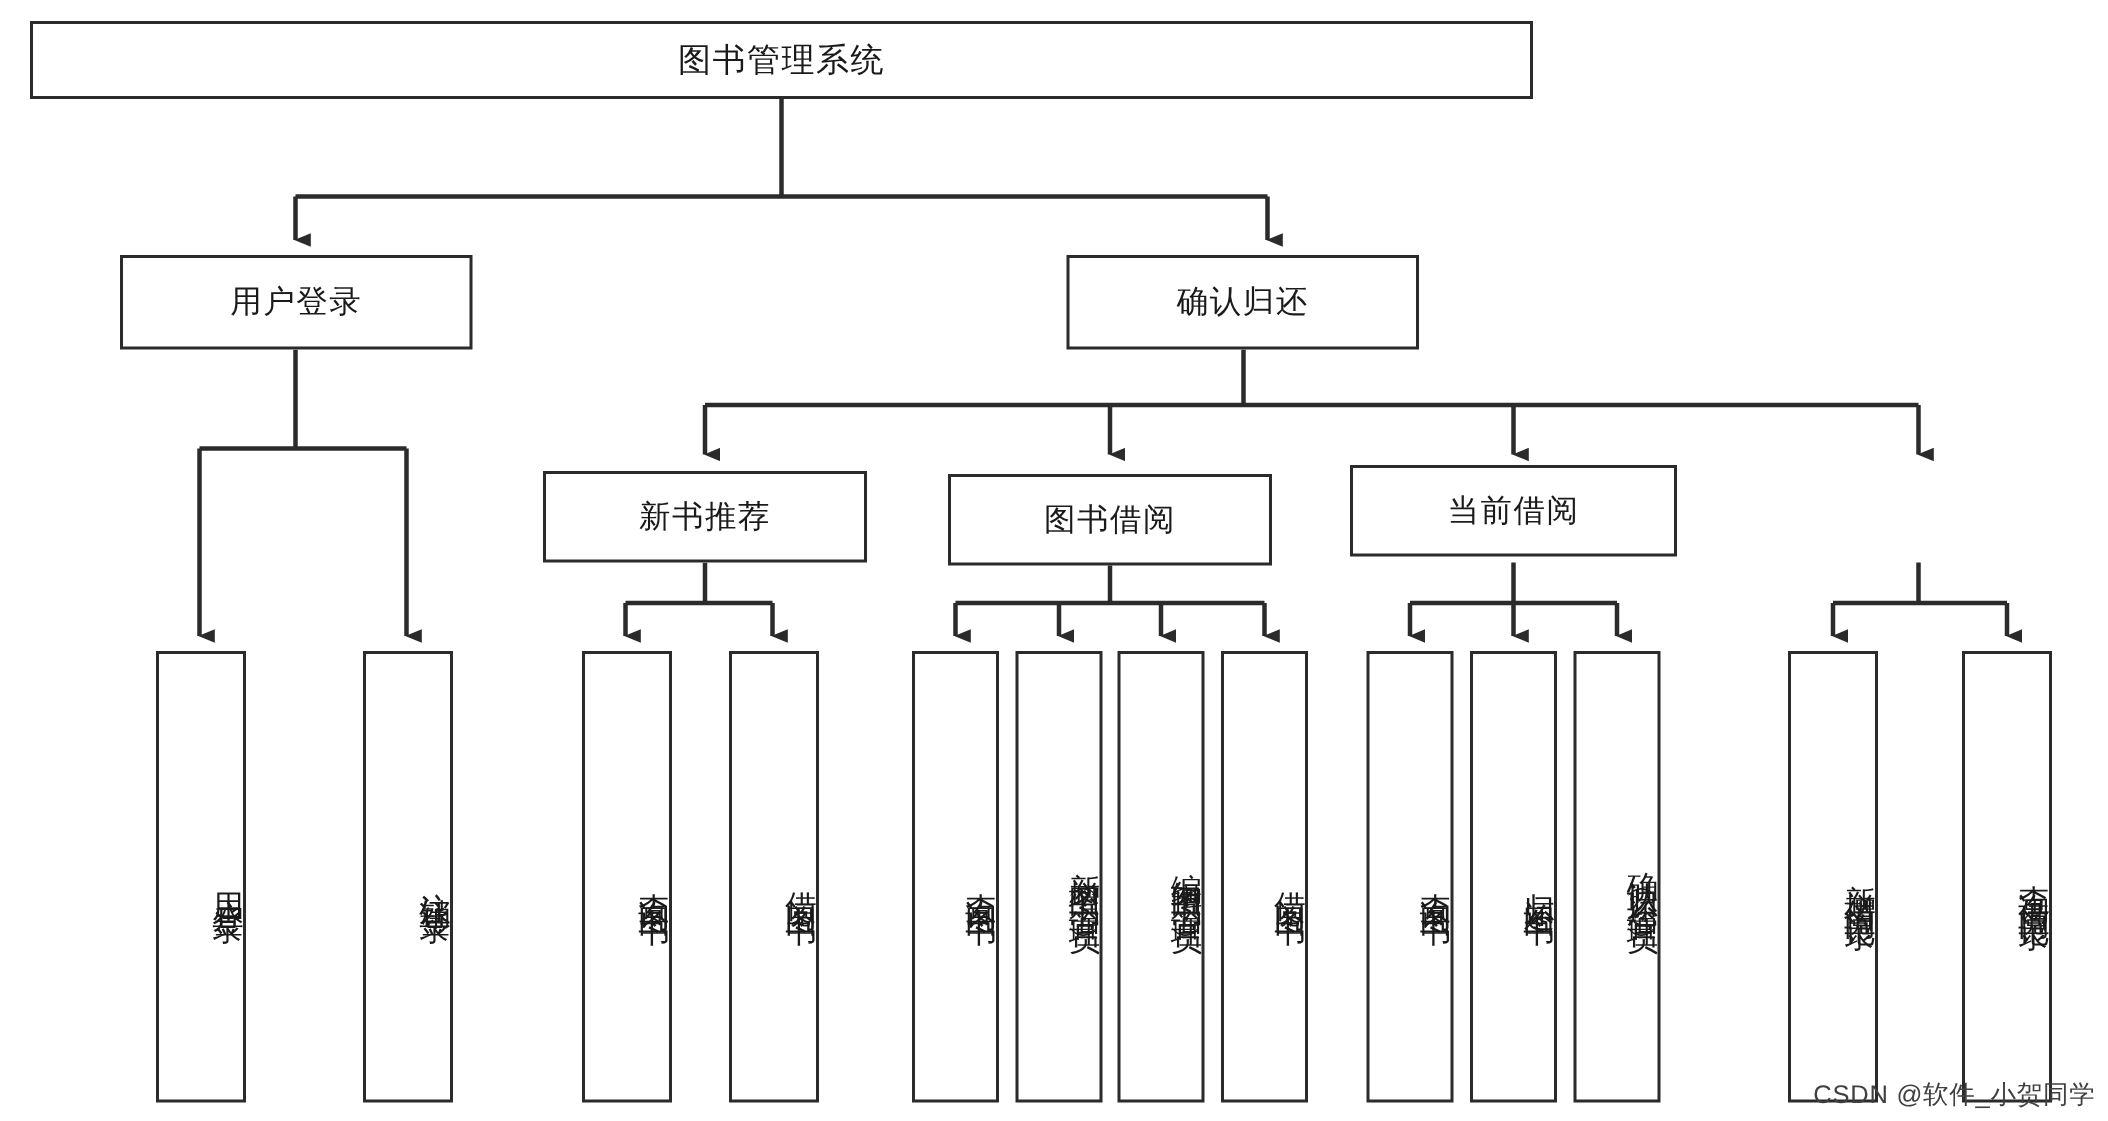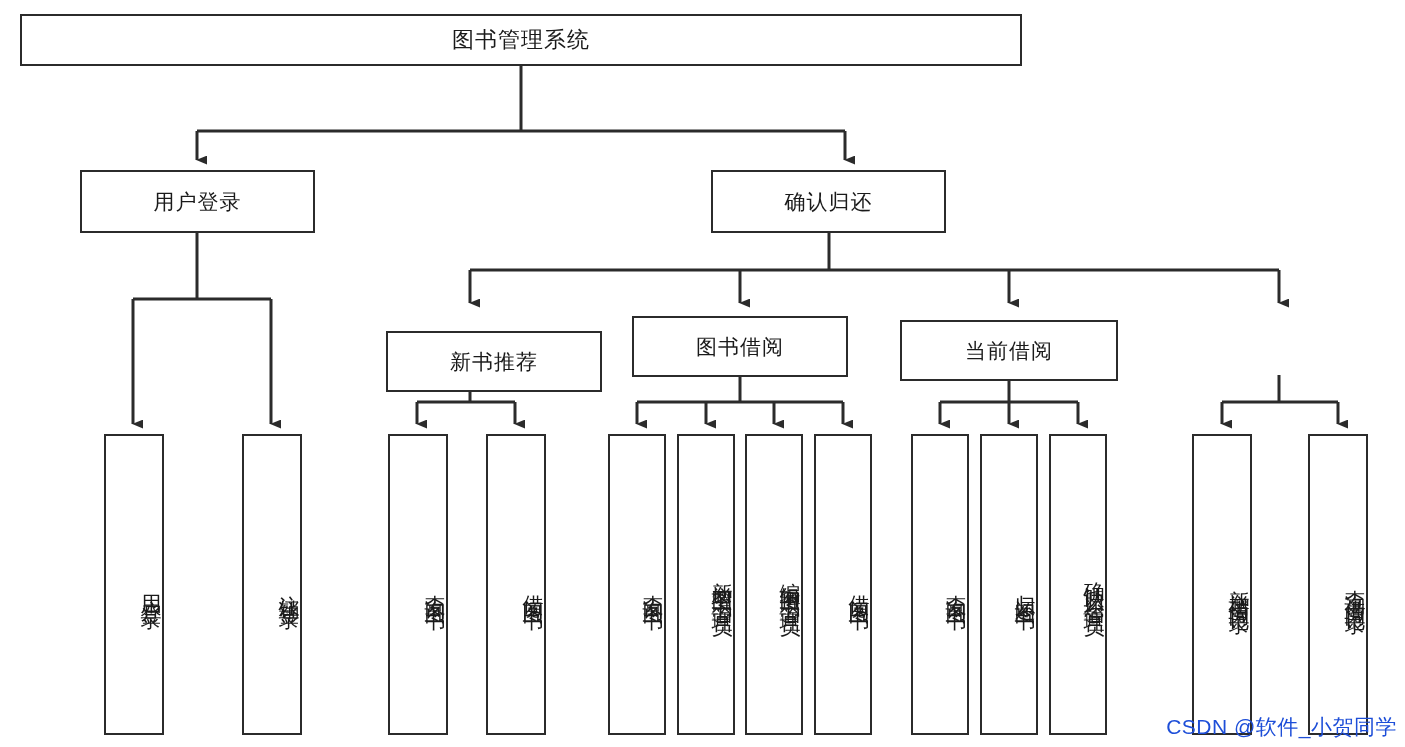--- a/index.html
+++ b/index.html
@@ -54,22 +54,22 @@
     left: 0;
     top: 0;
     width: 1405px;
     height: 747px;
     pointer-events: none;
   }
   .watermark {
     position: absolute;
     right: 8px;
     bottom: 6px;
-    font-size: 21px;
-    color: #1d4ed8;
+    font-size: 17px;
+    color: #404040;
     letter-spacing: 0.5px;
     white-space: nowrap;
   }
 </style>
 </head>
 <body>
 
 <div id="canvas">
 
   <svg class="links" viewBox="0 0 1405 747">
@@ -126,27 +126,27 @@
     <span>图书管理系统</span>
   </div>
 
   <div class="node h" style="left:80px; top:170px; width:235px; height:63px;">
     <span>用户登录</span>
   </div>
   <div class="node h" style="left:711px; top:170px; width:235px; height:63px;">
     <span>确认归还</span>
   </div>
 
-  <div class="node h" style="left:362px; top:331px; width:216px; height:61px;margin-left:24px;">
+  <div class="node h" style="left:362px; top:314px; width:216px; height:61px;">
     <span>新书推荐</span>
   </div>
   <div class="node h" style="left:632px; top:316px; width:216px; height:61px;">
     <span>图书借阅</span>
   </div>
-  <div class="node h" style="left:900px; top:320px; width:218px; height:61px;justify-content:center;">
+  <div class="node h" style="left:900px; top:310px; width:218px; height:61px;justify-content:center;">
     <span>当前借阅</span>
   </div>
 
   <div class="node v" style="left:104px; top:434px; width:60px; height:301px;">
     <span class="vtxt">用户登录</span>
   </div>
   <div class="node v" style="left:242px; top:434px; width:60px; height:301px;">
     <span class="vtxt">注销登录</span>
   </div>
 

